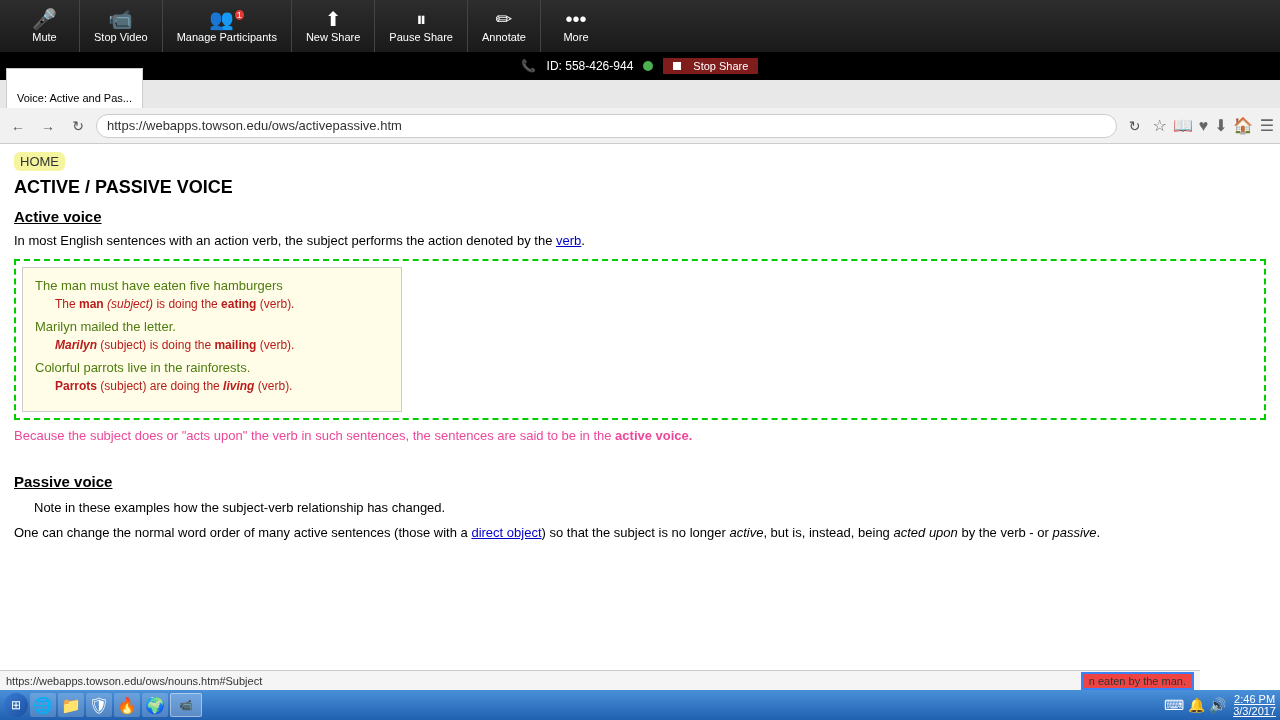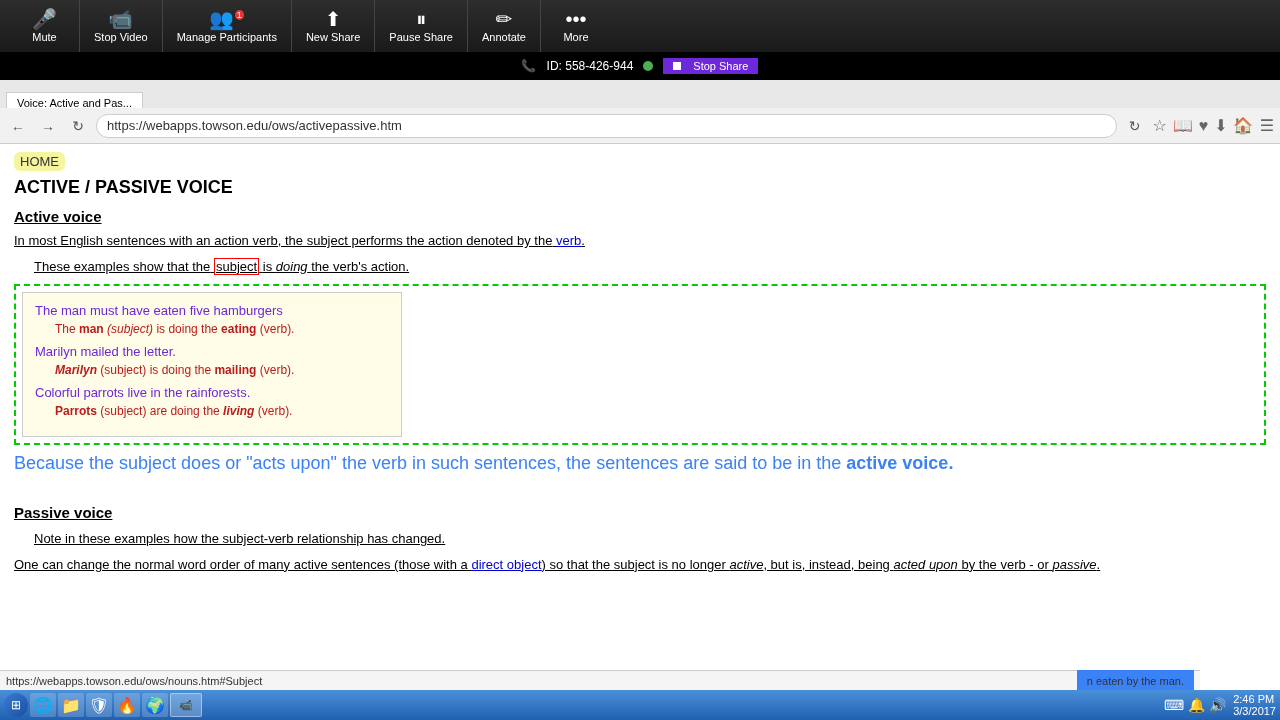--- a/index.html
+++ b/index.html
@@ -39,21 +39,21 @@
       display: flex;
       align-items: center;
       justify-content: center;
       gap: 10px;
       font-size: 12px;
       color: #fff;
     }
     .share-id { color: #fff; }
     .share-dot { width: 10px; height: 10px; border-radius: 50%; background: #4CAF50; display: inline-block; }
     .stop-share-btn {
-      background: #6d28d9;
+      background: #7f1d1d;
       color: #fff;
       border: none;
       padding: 2px 10px;
       font-size: 11px;
       cursor: pointer;
       display: flex;
       align-items: center;
       gap: 12px;
     }
     .stop-square { width: 8px; height: 8px; background: #fff; display: inline-block; }
@@ -103,23 +103,23 @@
       background: #fff;
       border: 1px solid #ccc;
       border-bottom: none;
       padding: 4px 10px;
       font-size: 11px;
       max-width: 180px;
       overflow: hidden;
       text-overflow: ellipsis;
       white-space: nowrap;
       cursor: pointer;
-      height: 16px;
-      display: flex;
-      align-items: flex-start;
+      height: 40px;
+      display: flex;
+      align-items: flex-end;
     }
 
     
     #content-area {
       background: #fff;
       height: calc(720px - 52px - 28px - 36px - 28px - 30px);
       overflow-y: auto;
       padding: 8px 12px;
       position: relative;
     }
@@ -148,21 +148,20 @@
       text-decoration: underline;
       margin-bottom: 6px;
       color: #000;
     }
 
     .content-text {
       font-size: 13px;
       color: #000;
       line-height: 1.5;
       margin-bottom: 6px;
-      text-decoration: underline;
     }
 
     a.content-link {
       color: #0000cc;
       text-decoration: underline;
     }
 
     .subject-highlight {
       border: 1px solid red;
       padding: 0 1px;
@@ -176,31 +175,31 @@
       padding: 6px;
       margin: 8px 0;
     }
     .example-box {
       border: 1px solid #ccc;
       background: #fffde7;
       padding: 10px 12px;
       display: inline-block;
       min-width: 380px;
     }
-    .example-sentence { font-size: 13px; color: #6d28d9; margin-bottom: 4px; }
+    .example-sentence { font-size: 13px; color: #4d7c0f; margin-bottom: 4px; }
     .example-explanation {
       font-size: 12px;
       color: #b91c1c;
       margin-left: 20px;
       margin-bottom: 8px;
     }
 
     .active-voice-note {
-      font-size: 18px;
-      color: #3b82f6;
+      font-size: 13px;
+      color: #ec4899;
       margin: 8px 0 14px 0;
     }
 
     
     #taskbar {
       position: fixed;
       bottom: 0;
       left: 0;
       width: 1280px;
       height: 30px;
@@ -237,21 +236,21 @@
       padding: 0 8px;
       cursor: pointer;
       display: flex; align-items: center; gap: 4px;
       border-radius: 2px;
     }
     .taskbar-spacer { flex: 1; }
     .taskbar-right {
       display: flex; align-items: center; gap: 6px;
       color: #fff; font-size: 11px;
     }
-    .taskbar-time { text-align: left; }
+    .taskbar-time { text-align: center; text-decoration: underline; }
     .taskbar-icons { display: flex; gap: 4px; align-items: center; font-size: 14px; }
 
     
     #status-bar {
       background: #f5f5f5;
       height: 20px;
       border-top: 1px solid #ccc;
       display: flex;
       align-items: center;
       padding: 0 6px;
@@ -263,22 +262,22 @@
       width: 1200px;
       z-index: 99;
     }
     .status-url {
       flex: 1;
       overflow: hidden;
       text-overflow: ellipsis;
       white-space: nowrap;
     }
     .status-tooltip {
-      background: #3b82f6;
-      border: 4px solid #3b82f6;
+      background: #ef4444;
+      border: 2px solid #3b82f6;
       padding: 1px 6px;
       font-size: 11px;
       margin-left: 4px;
     }
   </style>
 </head>
 <body>
 
 <div id="zoom-toolbar">
   <div class="zoom-btn">
@@ -350,27 +349,20 @@
   <h1 class="page-title">ACTIVE / PASSIVE VOICE</h1>
 
   
   <h2 class="section-title">Active voice</h2>
 
   <p class="content-text">
     <span>In most English sentences with an action verb, the subject performs the action denoted by the</span>
     <a class="content-link" href="#">verb</a><span>.</span>
   </p>
 
-  <p class="content-text" style="margin-left: 20px;">
-    <span>These examples show that the</span>
-    <span class="subject-highlight">subject</span>
-    <span> is </span>
-    <span class="italic">doing</span>
-    <span>the verb's action.</span>
-  </p>
 
   
   <div class="example-box-wrapper">
     <div class="example-box">
 
       <p class="example-sentence">The man must have eaten five hamburgers</p>
       <p class="example-explanation">
         The <strong>man</strong> <em>(subject)</em> is doing the <strong>eating</strong> (verb).
       </p>
 

